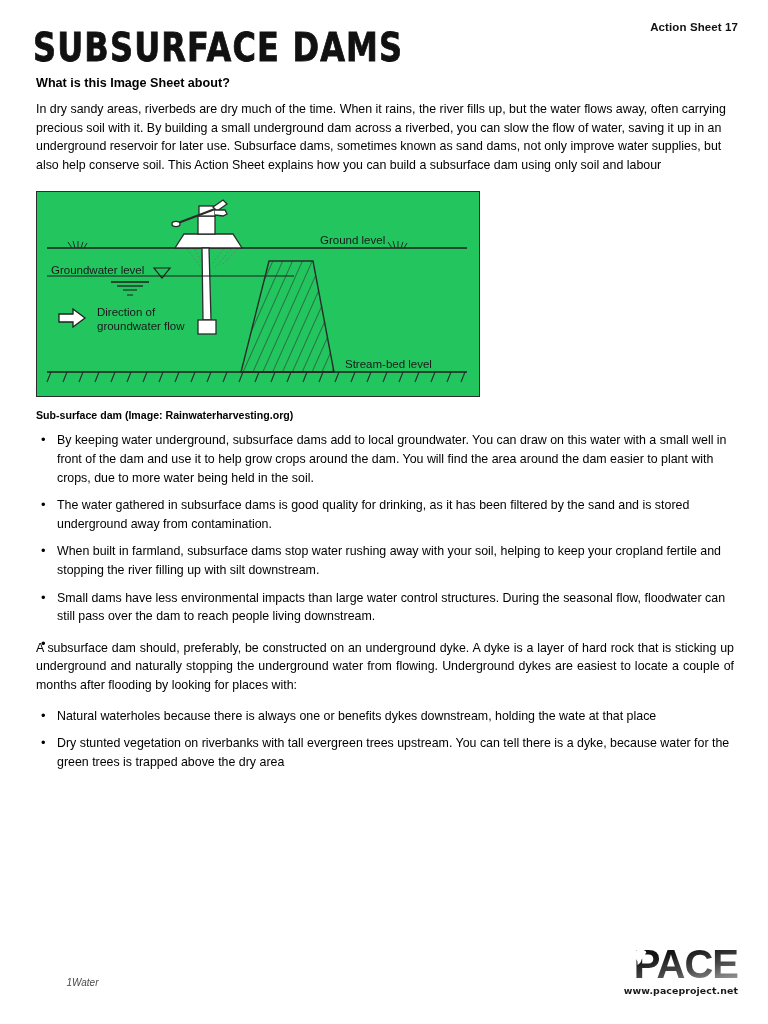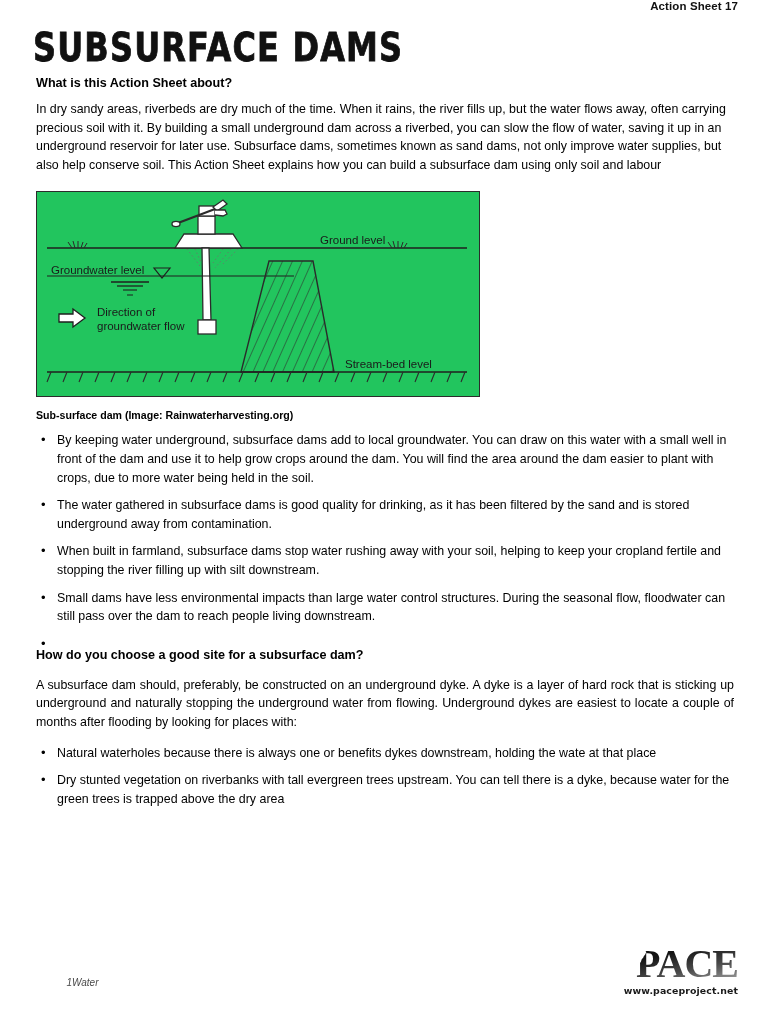--- a/index.html
+++ b/index.html
@@ -18,21 +18,21 @@
   .page {
     position: relative;
     width: 768px;
     height: 1024px;
     padding: 0;
   }
 
   
   .sheet-no {
     position: absolute;
-    top: 0;
+    top: 21px;
     right: 30px;
     font-size: 11.5px;
     font-weight: bold;
     letter-spacing: 0.1px;
     color: #111;
   }
 
   .doc-title {
     position: absolute;
     top: 24px;
@@ -129,21 +129,21 @@
   }
   .footer-left .pg { display: inline-block; width: 36px; }
 
   .logo-block {
     position: absolute;
     right: 30px;
     bottom: 28px;
     text-align: right;
   }
   .logo-word {
-    font-family: Liberation Serif, serif;
+    font-family: Liberation Sans, sans-serif;
     font-size: 40px;
     line-height: 40px;
     font-weight: bold;
     letter-spacing: -1px;
     background: linear-gradient(168deg, #101010 0%, #141414 30%, #4a4a4a 62%, #8e8e8e 88%, #a9a9a9 100%);
     -webkit-background-clip: text;
     background-clip: text;
     color: transparent;
     position: relative;
     display: block;
@@ -170,21 +170,21 @@
 <body>
 
 <div class="page">
 
   <div class="sheet-no">Action Sheet 17</div>
 
   <div class="doc-title">Subsurface Dams</div>
 
   <div class="content">
 
-    <h2 class="section">What is this Action Sheet about?</h2>
+    <h2 class="section">What is this Image Sheet about?</h2>
     <p class="para">In dry sandy areas, riverbeds are dry much of the time. When it rains, the river fills up, but the water flows away, often carrying precious soil with it. By building a small underground dam across a riverbed, you can slow the flow of water, saving it up in an underground reservoir for later use. Subsurface dams, sometimes known as sand dams, not only improve water supplies, but also help conserve soil. This Action Sheet explains how you can build a subsurface dam using only soil and labour</p>
 
     <div class="figure-wrap">
       <div class="figure">
         <svg width="441" height="203" viewBox="0 0 441 203" xmlns="http://www.w3.org/2000/svg">
           <defs>
             <pattern id="damhatch" width="9" height="9" patternUnits="userSpaceOnUse" patternTransform="rotate(24)">
               <line x1="0" y1="0" x2="0" y2="9" stroke="#2e2e2e" stroke-width="1.1"></line>
             </pattern>
           </defs>
@@ -306,21 +306,20 @@
       </li>
       <li>
         <span class="dot">•</span>
         <span>Small dams have less environmental impacts than large water control structures. During the seasonal flow, floodwater can still pass over the dam to reach people living downstream.</span>
       </li>
       <li>
         <span class="dot">•</span>
       </li>
     </ul>
 
-    <h2 class="section gap-top">How do you choose a good site for a subsurface dam?</h2>
     <p class="para justify" style="margin-top:13px">A subsurface dam should, preferably, be constructed on an underground dyke. A dyke is a layer of hard rock that is sticking up underground and naturally stopping the underground water from flowing. Underground dykes are easiest to locate a couple of months after flooding by looking for places with:</p>
     <ul class="bullets" style="margin-top:12px">
       <li>
         <span class="dot">•</span>
         <span>Natural waterholes because there is always one or benefits dykes downstream, holding the wate at that place</span>
       </li>
       <li>
         <span class="dot">•</span>
         <span>Dry stunted vegetation on riverbanks with tall evergreen trees upstream. You can tell there is a dyke, because water for the green trees is trapped above the dry area</span>
       </li>

